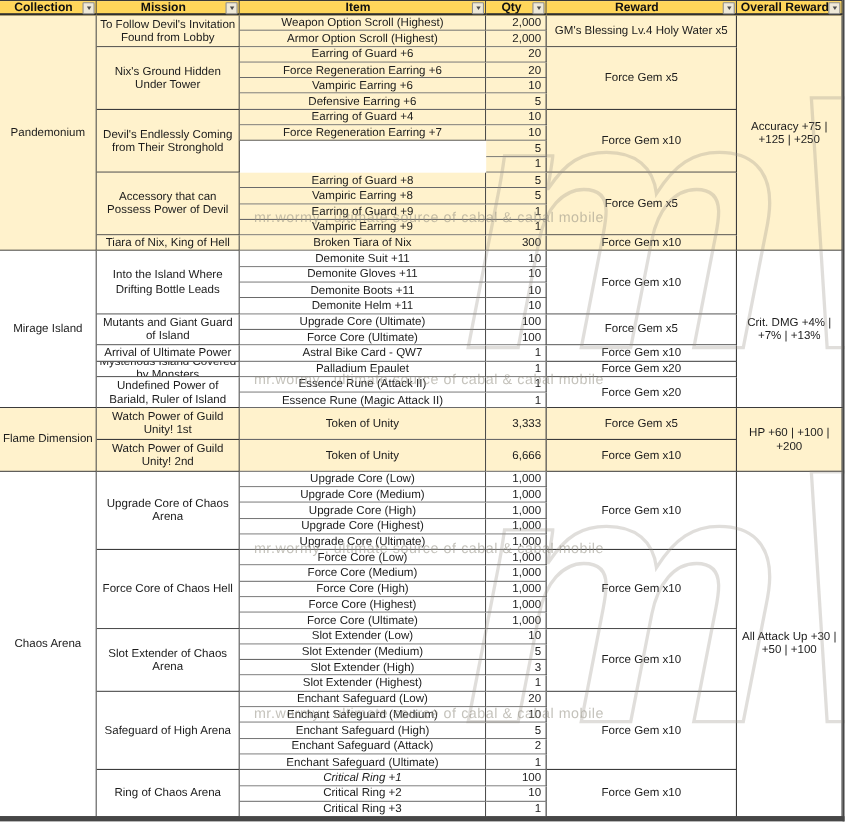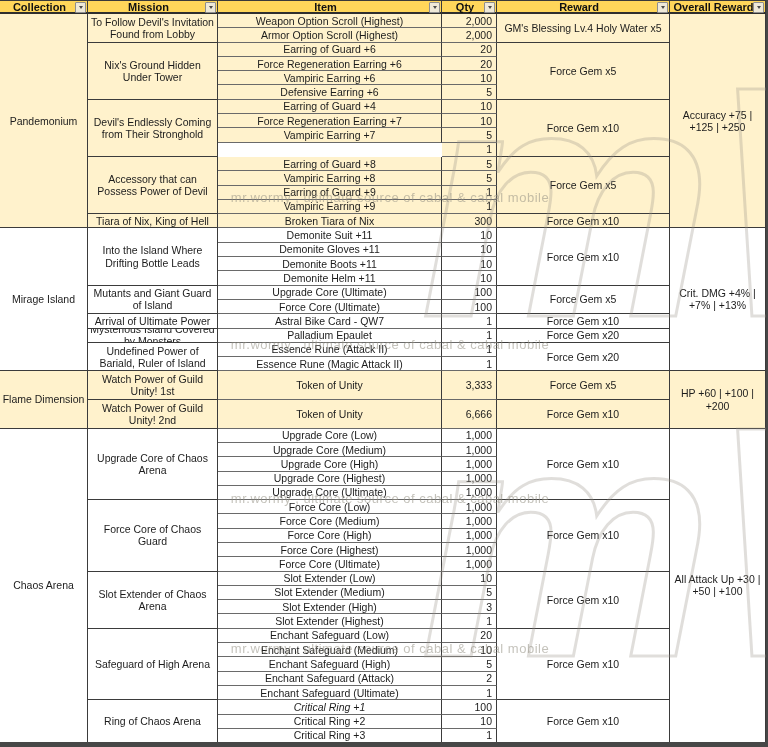--- a/index.html
+++ b/index.html
@@ -112,21 +112,20 @@
       <div class="cell c-item bg-cream" style="grid-area: 6 / 3 / span 1;">Vampiric Earring +6</div>
       <div class="cell c-qty bg-cream" style="grid-area: 6 / 4 / span 1;">10</div>
       <div class="cell c-item bg-cream" style="grid-area: 7 / 3 / span 1;">Defensive Earring +6</div>
       <div class="cell c-qty bg-cream" style="grid-area: 7 / 4 / span 1;">5</div>
       <div class="cell c-mission bg-cream" style="grid-area: 8 / 2 / span 4;">Devil's Endlessly Coming from Their Stronghold</div>
       <div class="cell c-reward bg-cream" style="grid-area: 8 / 5 / span 4;">Force Gem x10</div>
       <div class="cell c-item bg-cream" style="grid-area: 8 / 3 / span 1;">Earring of Guard +4</div>
       <div class="cell c-qty bg-cream" style="grid-area: 8 / 4 / span 1;">10</div>
       <div class="cell c-item bg-cream" style="grid-area: 9 / 3 / span 1;">Force Regeneration Earring +7</div>
       <div class="cell c-qty bg-cream" style="grid-area: 9 / 4 / span 1;">10</div>
-      <div class="cell c-item bg-cream" style="grid-area: 10 / 3 / span 1;">Vampiric Earring +7</div>
       <div class="cell c-qty bg-cream" style="grid-area: 10 / 4 / span 1;">5</div>
       <div class="cell c-qty bg-cream" style="grid-area: 11 / 4 / span 1;">1</div>
       <div class="cell c-mission bg-cream" style="grid-area: 12 / 2 / span 4;">Accessory that can Possess Power of Devil</div>
       <div class="cell c-reward bg-cream" style="grid-area: 12 / 5 / span 4;">Force Gem x5</div>
       <div class="cell c-item bg-cream" style="grid-area: 12 / 3 / span 1;">Earring of Guard +8</div>
       <div class="cell c-qty bg-cream" style="grid-area: 12 / 4 / span 1;">5</div>
       <div class="cell c-item bg-cream" style="grid-area: 13 / 3 / span 1;">Vampiric Earring +8</div>
       <div class="cell c-qty bg-cream" style="grid-area: 13 / 4 / span 1;">5</div>
       <div class="cell c-item bg-cream" style="grid-area: 14 / 3 / span 1;">Earring of Guard +9</div>
       <div class="cell c-qty bg-cream" style="grid-area: 14 / 4 / span 1;">1</div>
@@ -185,21 +184,21 @@
       <div class="cell c-item bg-white" style="grid-area: 31 / 3 / span 1;">Upgrade Core (Low)</div>
       <div class="cell c-qty bg-white" style="grid-area: 31 / 4 / span 1;">1,000</div>
       <div class="cell c-item bg-white" style="grid-area: 32 / 3 / span 1;">Upgrade Core (Medium)</div>
       <div class="cell c-qty bg-white" style="grid-area: 32 / 4 / span 1;">1,000</div>
       <div class="cell c-item bg-white" style="grid-area: 33 / 3 / span 1;">Upgrade Core (High)</div>
       <div class="cell c-qty bg-white" style="grid-area: 33 / 4 / span 1;">1,000</div>
       <div class="cell c-item bg-white" style="grid-area: 34 / 3 / span 1;">Upgrade Core (Highest)</div>
       <div class="cell c-qty bg-white" style="grid-area: 34 / 4 / span 1;">1,000</div>
       <div class="cell c-item bg-white" style="grid-area: 35 / 3 / span 1;">Upgrade Core (Ultimate)</div>
       <div class="cell c-qty bg-white" style="grid-area: 35 / 4 / span 1;">1,000</div>
-      <div class="cell c-mission bg-white" style="grid-area: 36 / 2 / span 5;">Force Core of Chaos Guard</div>
+      <div class="cell c-mission bg-white" style="grid-area: 36 / 2 / span 5;">Force Core of Chaos Hell</div>
       <div class="cell c-reward bg-white" style="grid-area: 36 / 5 / span 5;">Force Gem x10</div>
       <div class="cell c-item bg-white" style="grid-area: 36 / 3 / span 1;">Force Core (Low)</div>
       <div class="cell c-qty bg-white" style="grid-area: 36 / 4 / span 1;">1,000</div>
       <div class="cell c-item bg-white" style="grid-area: 37 / 3 / span 1;">Force Core (Medium)</div>
       <div class="cell c-qty bg-white" style="grid-area: 37 / 4 / span 1;">1,000</div>
       <div class="cell c-item bg-white" style="grid-area: 38 / 3 / span 1;">Force Core (High)</div>
       <div class="cell c-qty bg-white" style="grid-area: 38 / 4 / span 1;">1,000</div>
       <div class="cell c-item bg-white" style="grid-area: 39 / 3 / span 1;">Force Core (Highest)</div>
       <div class="cell c-qty bg-white" style="grid-area: 39 / 4 / span 1;">1,000</div>
       <div class="cell c-item bg-white" style="grid-area: 40 / 3 / span 1;">Force Core (Ultimate)</div>

